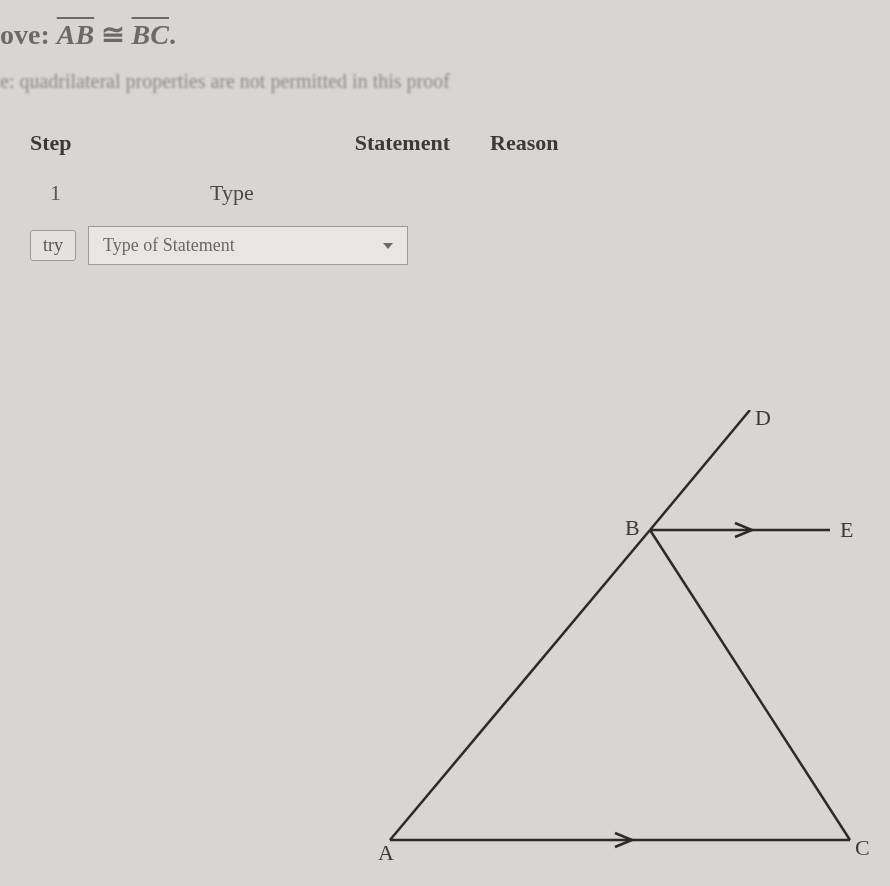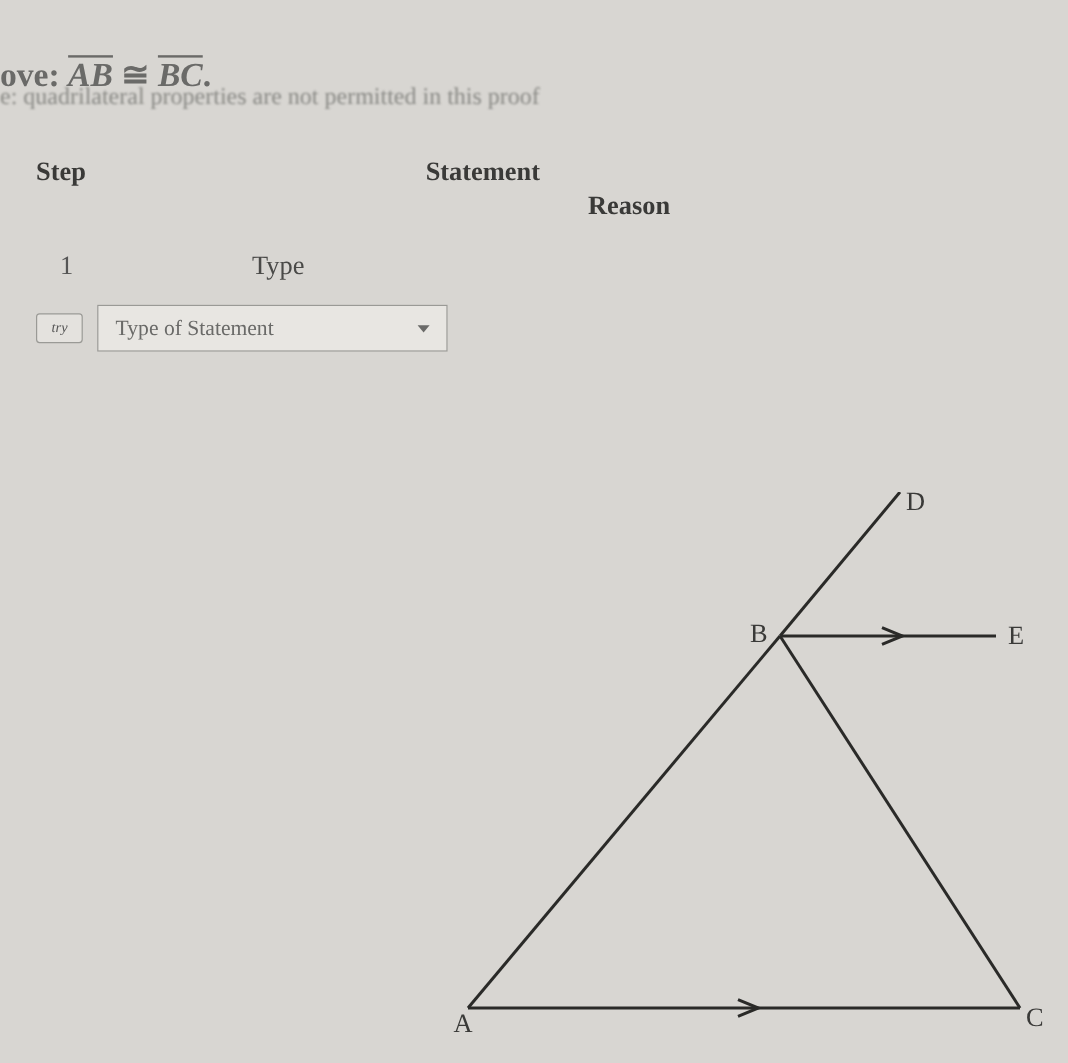--- a/index.html
+++ b/index.html
@@ -18,21 +18,20 @@
     position: relative;
     filter: blur(0.6px);
   }
   .prove-line {
     position: absolute;
     top: 18px;
     left: 0;
     font-size: 28px;
     font-weight: 600;
     color: #6a6a68;
-    margin-top: 28px;
   }
   .segbar { text-decoration: overline; font-style: italic; }
   .note-line {
     position: absolute;
     top: 70px;
     left: 0;
     font-size: 20px;
     color: #8a8a86;
     filter: blur(1px);
   }
@@ -44,21 +43,21 @@
   }
   .hdr {
     display: flex;
     font-weight: 700;
     font-size: 22px;
     color: #3a3a38;
     margin-bottom: 24px;
   }
   .col-step { width: 140px; }
   .col-stmt { width: 280px; text-align: right; }
-  .col-reason { width: 200px; padding-left: 40px; margin-top: 28px; }
+  .col-reason { width: 200px; padding-left: 40px; }
   .row1 {
     display: flex;
     align-items: center;
     font-size: 22px;
     margin-bottom: 20px;
   }
   .row1 .step-no { width: 140px; text-align: left; padding-left: 20px; color:#555;}
   .row1 .stmt { width: 280px; text-align: center; line-height: 1.8; }
   .row1 .reason { width: 200px; padding-left: 40px; }
   .angle { font-style: normal; }
@@ -66,33 +65,32 @@
   .row2 {
     display: flex;
     align-items: center;
     gap: 12px;
     margin-top: 10px;
   }
   .try-btn {
     border: 1px solid #9a9a96;
     background: #e4e2de;
     color: #555;
-    font-size: 12px;
+    font-size: 18px;
     padding: 4px 12px;
     border-radius: 3px;
     font-family: Georgia, serif;
-    font-style: italic;
   }
   .type-select {
     border: 1px solid #9a9a96;
     background: #e8e6e2;
     color: #6a6a68;
     font-size: 18px;
     padding: 8px 14px;
-    width: 292px;
+    width: 320px;
     display: flex;
     justify-content: space-between;
     align-items: center;
     font-family: Georgia, serif;
   }
   .caret {
     width: 0; height: 0;
     border-left: 5px solid transparent;
     border-right: 5px solid transparent;
     border-top: 6px solid #6a6a68;

